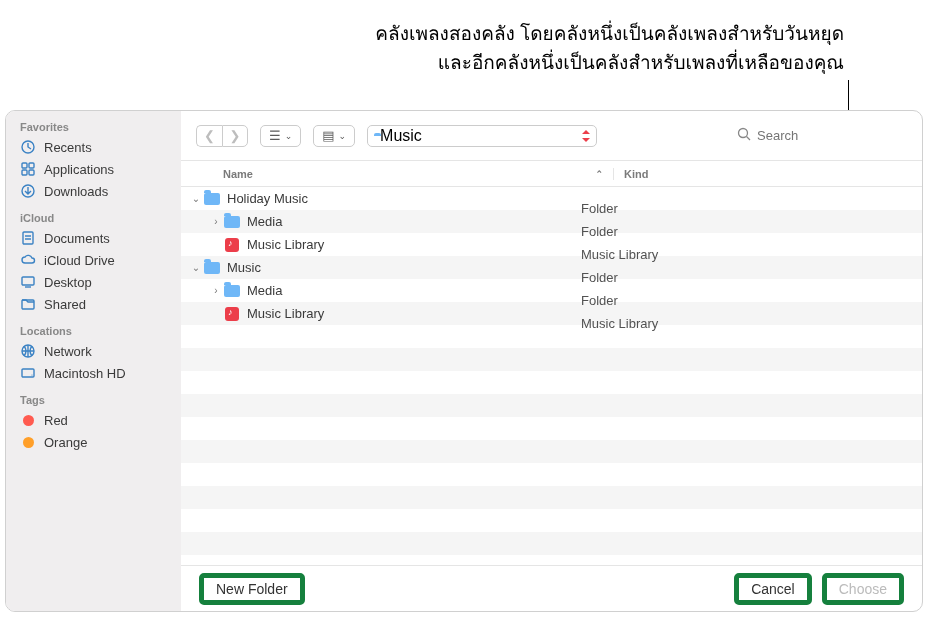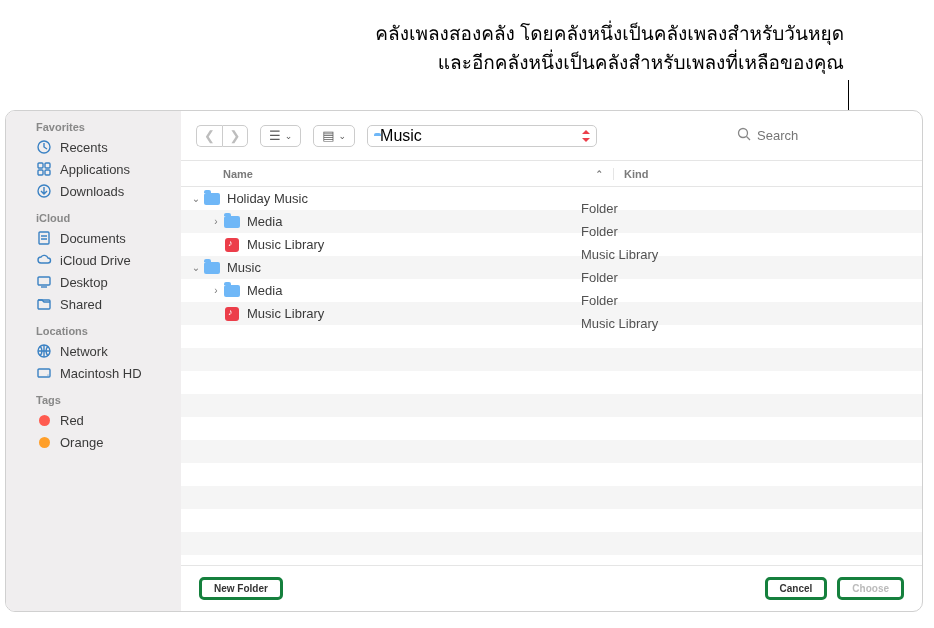--- a/index.html
+++ b/index.html
@@ -49,21 +49,21 @@
   display: flex;
   overflow: hidden;
 }
 .sidebar {
   width: 175px;
   background: #f0eeef;
   font-size: 13px;
   overflow-y: auto;
   padding-bottom: 8px;
 }
-.sidebar-section { padding-top: 4px; margin-left: 16px; }
+.sidebar-section { padding-top: 4px; }
 .sidebar-heading {
   color: #888;
   font-size: 11px;
   font-weight: 600;
   padding: 6px 14px 3px;
 }
 .sidebar-item {
   display: flex;
   align-items: center;
   gap: 8px;
@@ -172,27 +172,26 @@
 .bottom-bar {
   height: 46px;
   border-top: 1px solid #e5e5e5;
   display: flex;
   align-items: center;
   padding: 0 18px;
   gap: 10px;
 }
 .btn {
   padding: 3px 12px;
-  border: 3px solid #15803d;
+  border: 5px solid #15803d;
   border-radius: 5px;
   background: #fff;
-  font-size: 10px;
+  font-size: 14px;
   color: #333;
   cursor: pointer;
-  font-weight: bold;
 }
 .btn.disabled { color: #bbb; }
 .spacer { flex: 1; }
 .chev-sort { font-size: 9px; color:#7a7a7a; }
 </style>
 </head>
 <body>
 
 <div class="annotation">
   <div>คลังเพลงสองคลัง โดยคลังหนึ่งเป็นคลังเพลงสำหรับวันหยุด</div>

